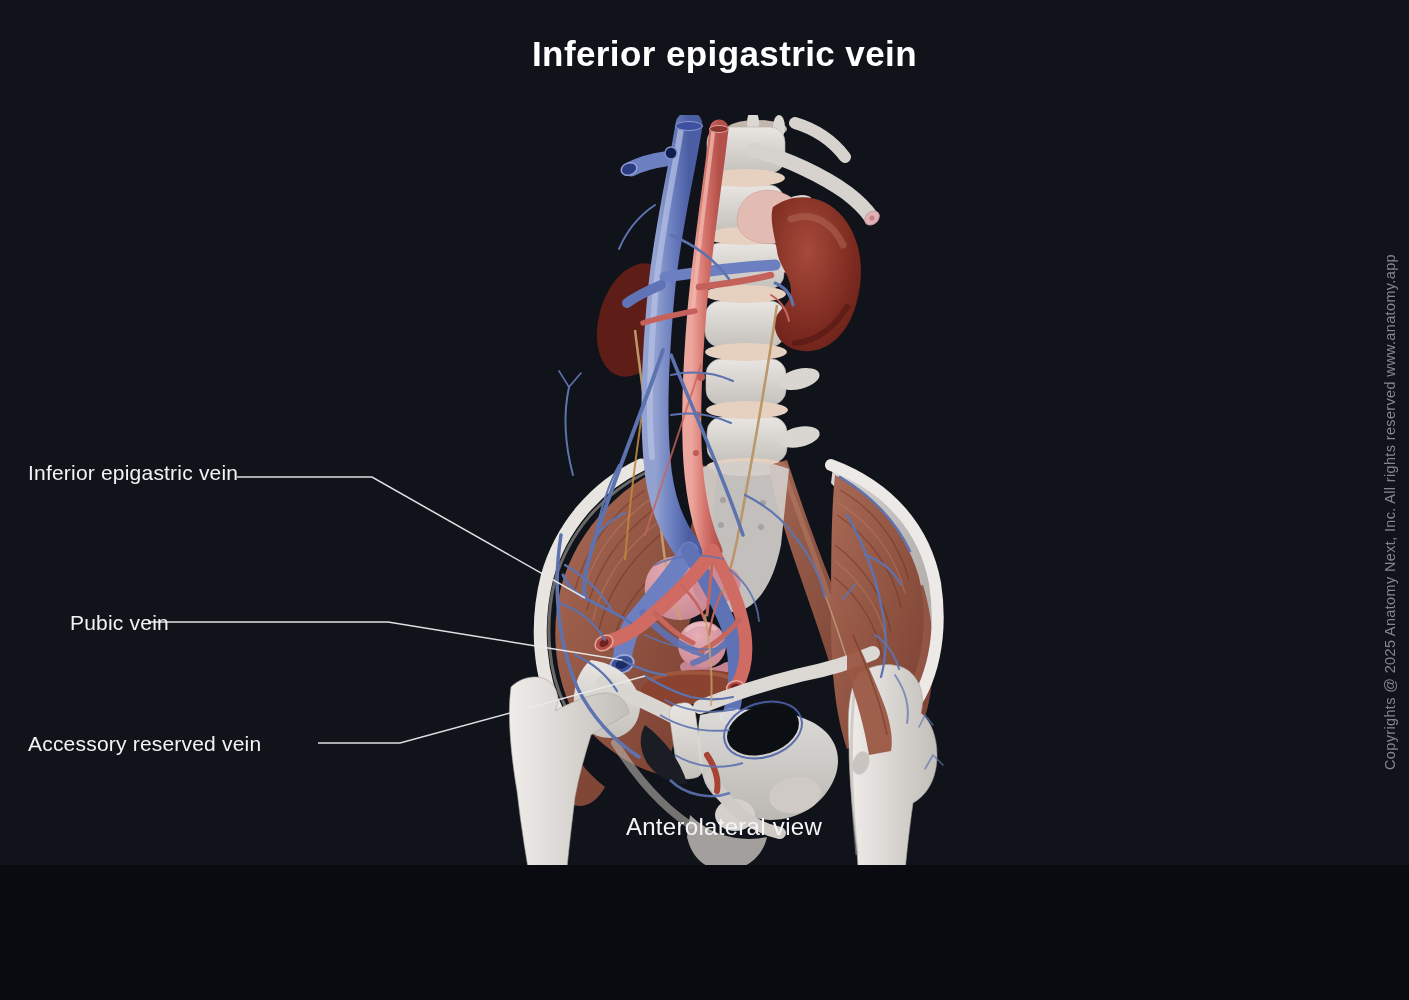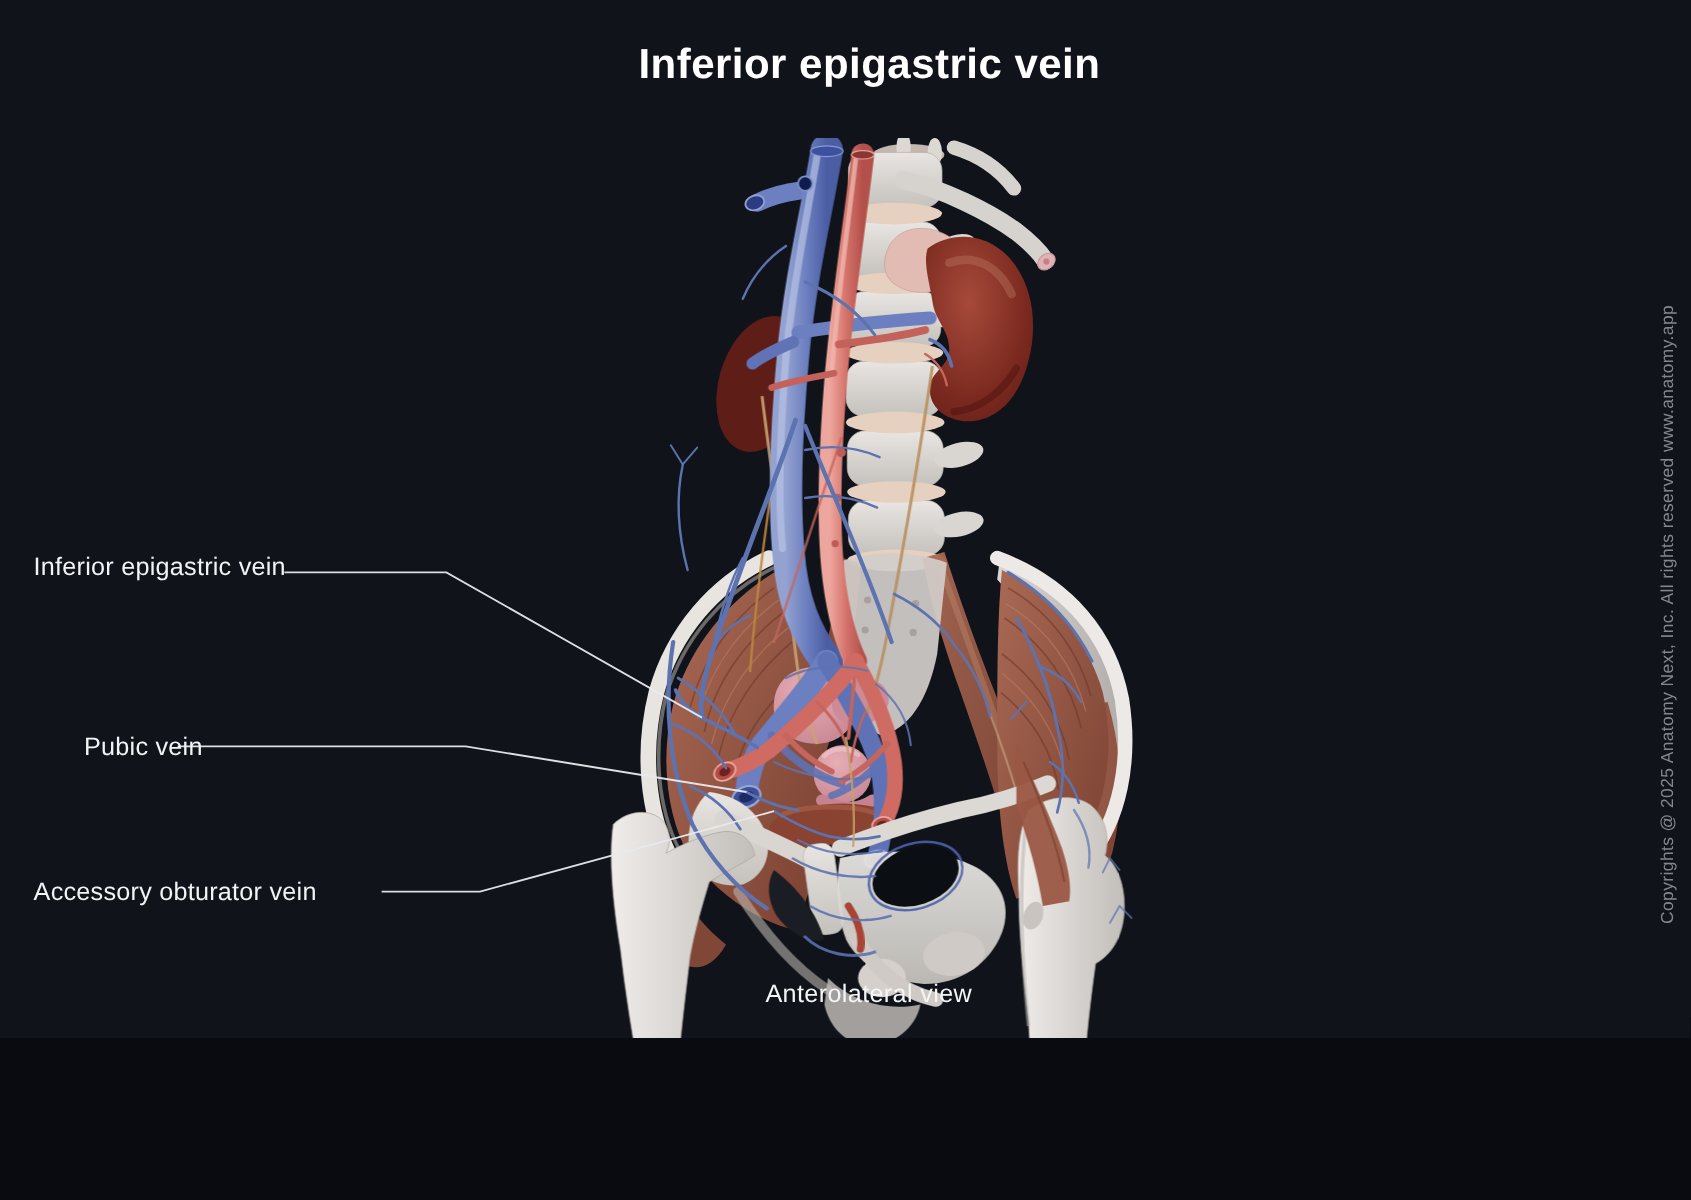--- a/index.html
+++ b/index.html
@@ -29,21 +29,21 @@
     display:flex;align-items:center;justify-content:center;
     writing-mode:vertical-rl;transform:rotate(180deg);
     font-size:14.5px;color:#84878e;letter-spacing:.35px;white-space:nowrap;
   }
   .brand{
     position:absolute;left:30px;top:931px;display:flex;align-items:center;gap:15px;
   }
   .brand-word{font-size:24px;color:#ffffff;letter-spacing:.3px;}
   .view-caption{
     position:absolute;bottom:24px;left:0;right:0;padding-left:39px;
-    text-align:center;font-size:21px;font-weight:500;color:#f4f5f7;letter-spacing:.3px;
+    text-align:center;font-size:24px;font-weight:500;color:#f4f5f7;letter-spacing:.3px;
   }
 </style>
 </head>
 <body>
 
 <div class="canvas">
 
   <h1 class="page-title">Inferior epigastric vein</h1>
 
   <svg class="figure-svg" width="450" height="830" viewBox="0 0 450 830" aria-hidden="true">
@@ -334,20 +334,20 @@
   <svg class="leader-svg" width="1409" height="1000" viewBox="0 0 1409 1000" aria-hidden="true">
     <g fill="none" stroke="#e9eaee" stroke-width="1.5" opacity=".95">
       <polyline points="237,477 372,477 585,598"></polyline>
       <polyline points="148,622 388,622 622,660"></polyline>
       <polyline points="318,743 400,743 645,676"></polyline>
     </g>
   </svg>
 
   <div class="label" id="label-1">Inferior epigastric vein</div>
   <div class="label" id="label-2">Pubic vein</div>
-  <div class="label" id="label-3">Accessory obturator vein</div>
+  <div class="label" id="label-3">Accessory reserved vein</div>
 
   <div class="copyright">Copyrights @ 2025 Anatomy Next, Inc. All rights reserved www.anatomy.app</div>
 
 
   <div class="view-caption">Anterolateral view</div>
 
 </div>
 
 </body></html>

